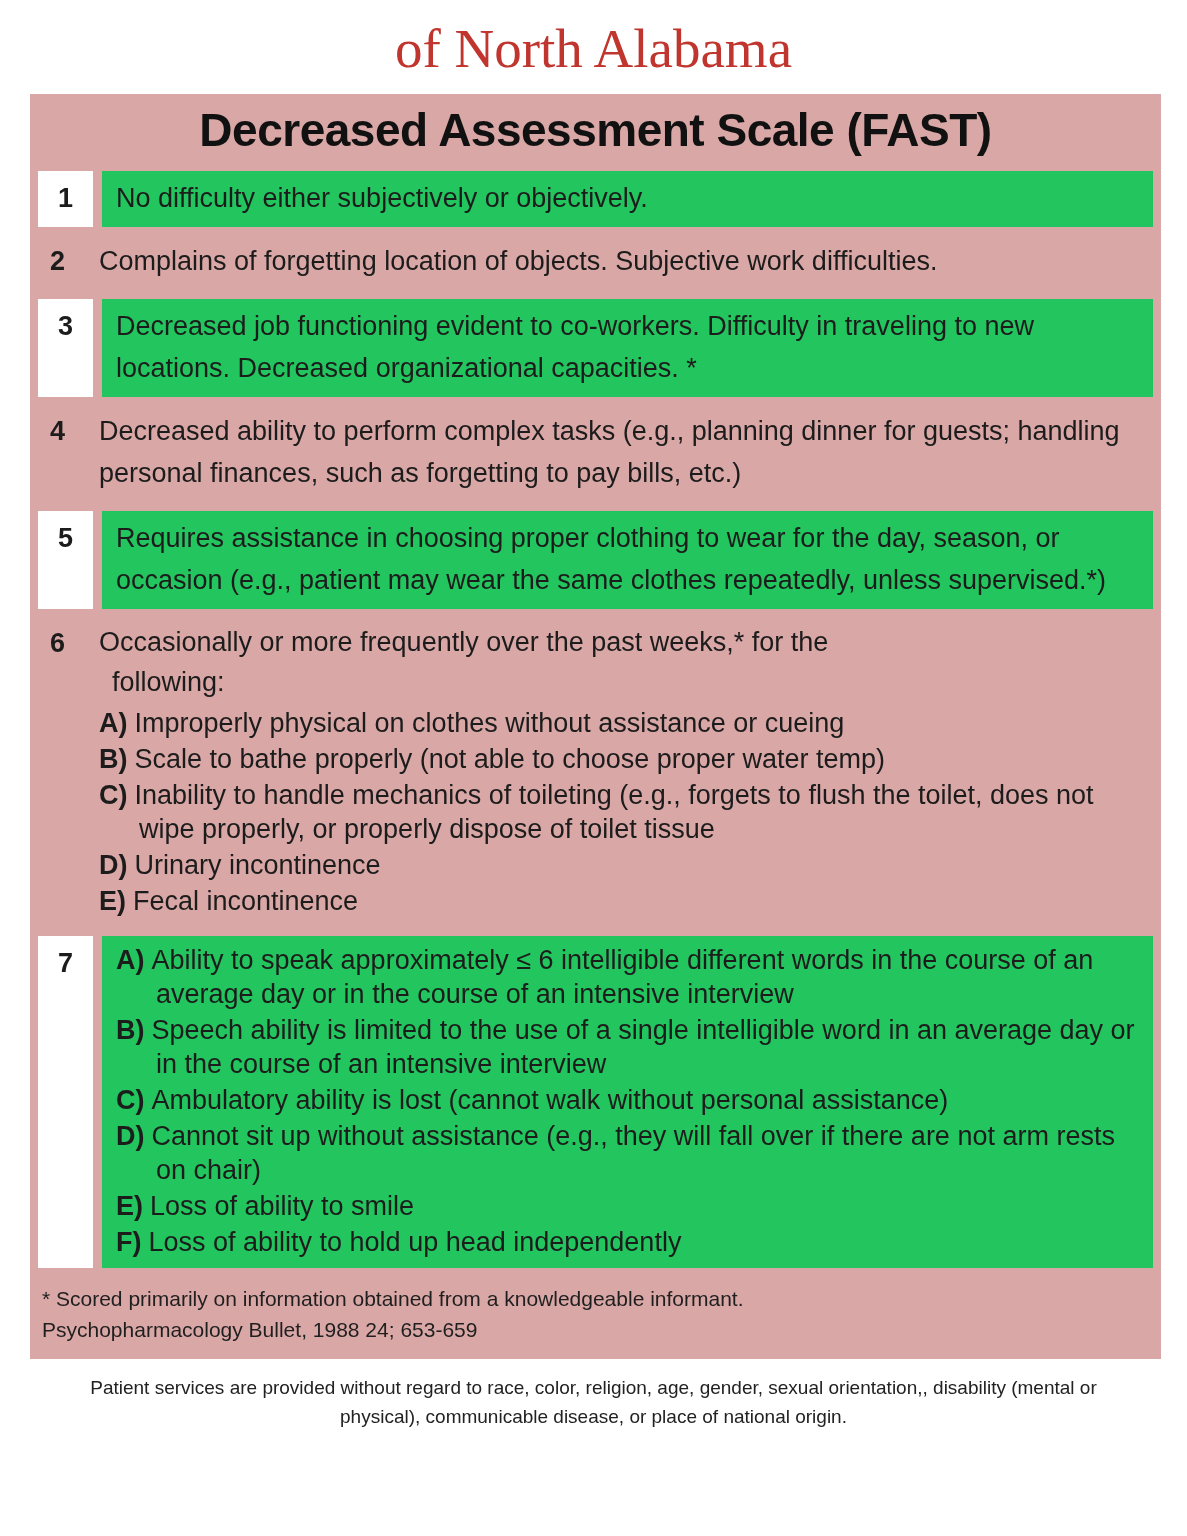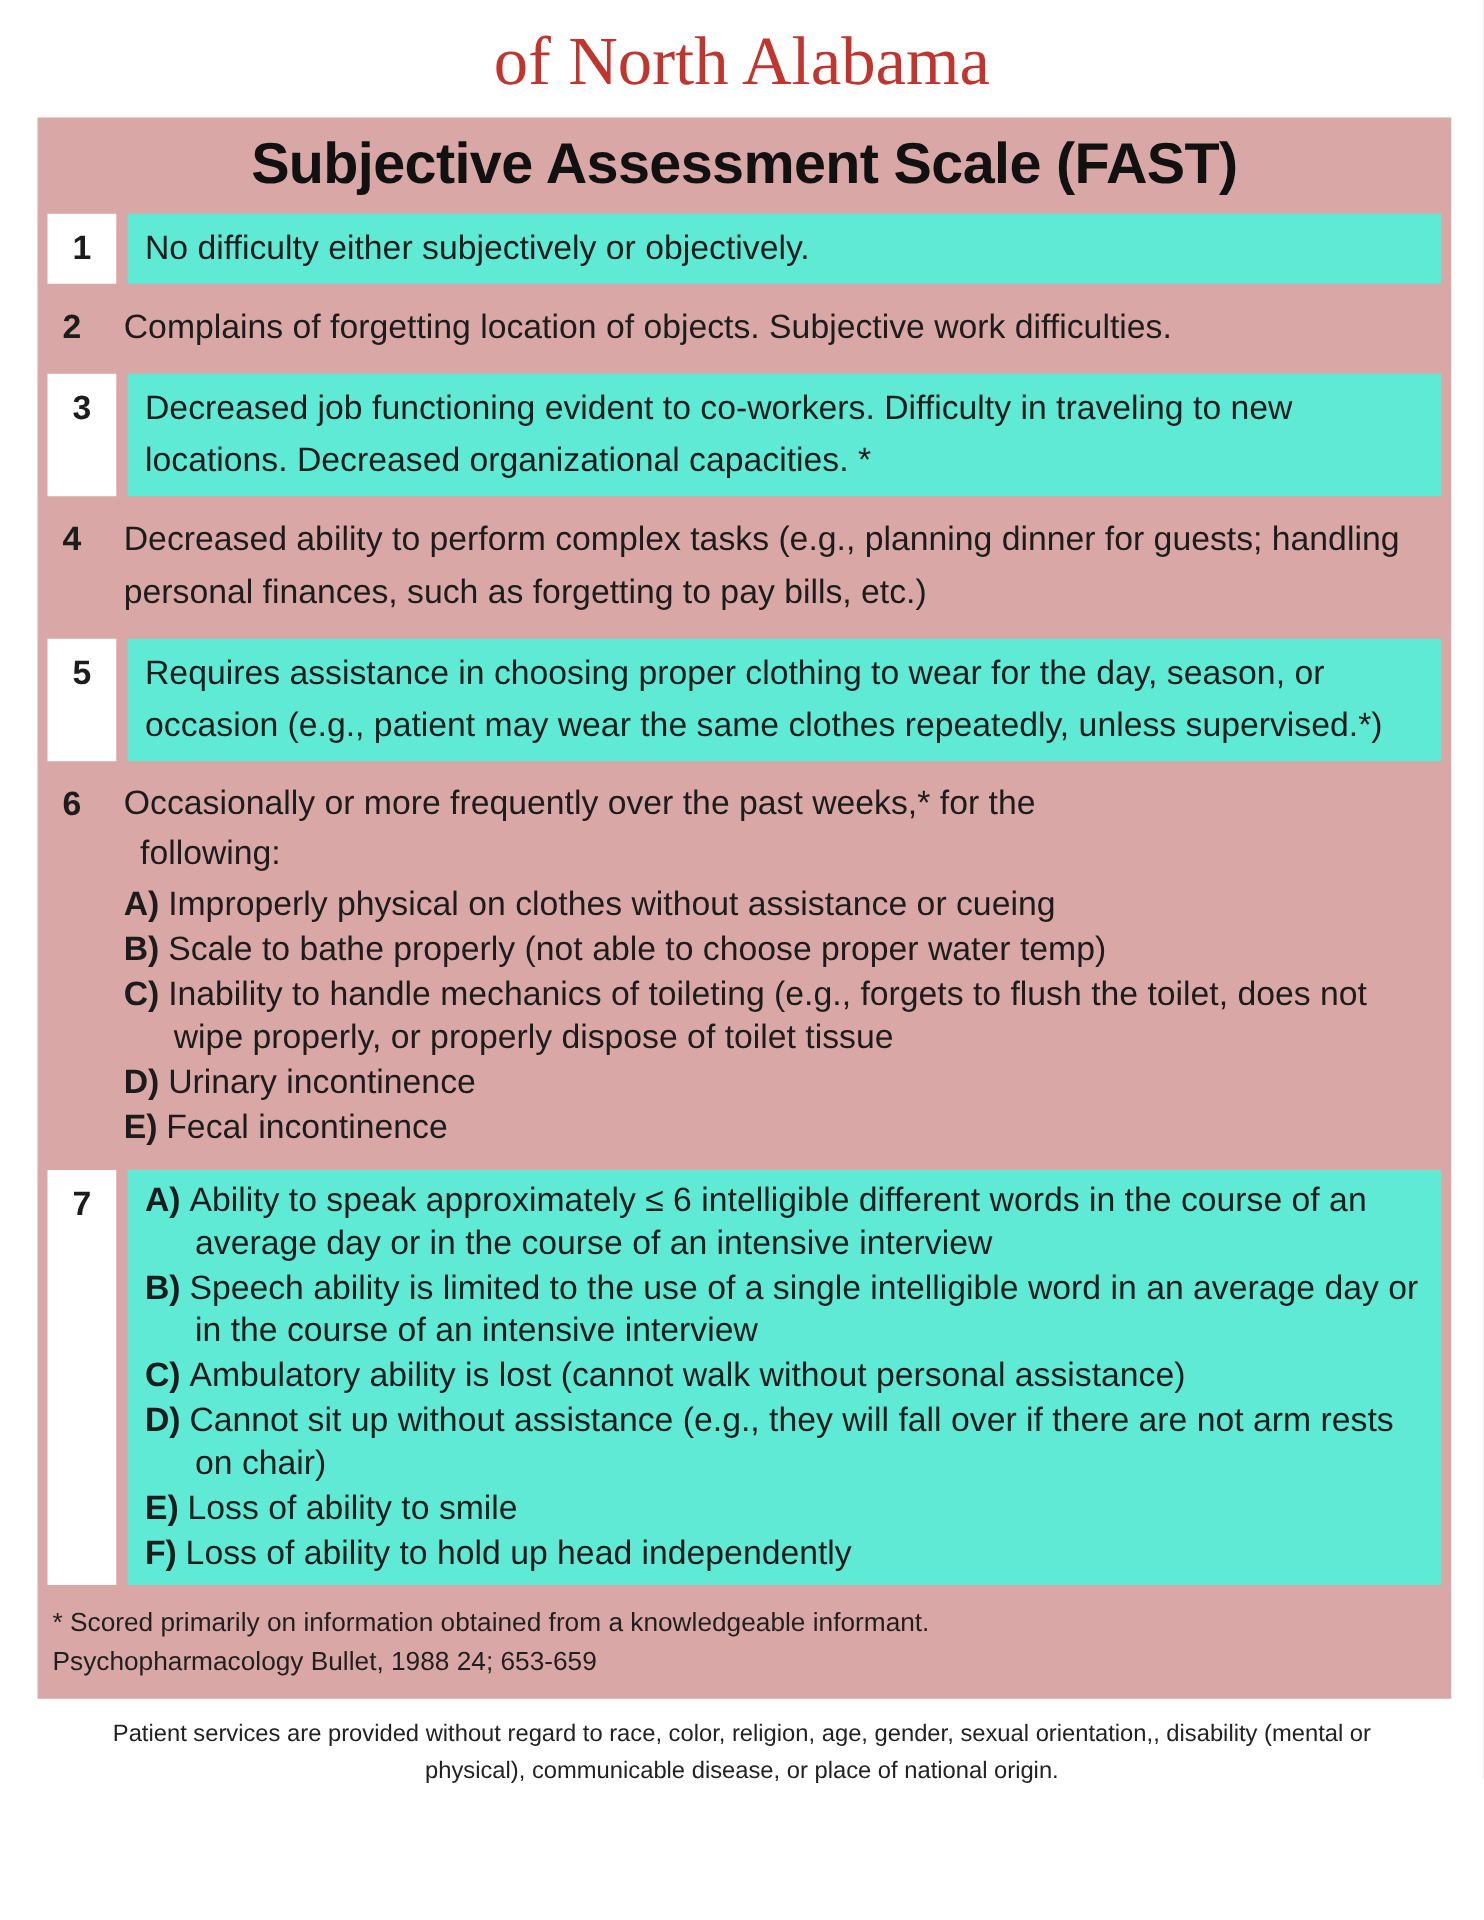--- a/index.html
+++ b/index.html
@@ -40,21 +40,21 @@
     font-size:46px; line-height:50px; padding:11px 0 11px; margin:0;
     letter-spacing:-0.5px;
   }
   .row{ display:flex; align-items:stretch; }
   .num{
     flex:0 0 55px; text-align:center;
     font-weight:bold; font-size:27px; line-height:42px; padding-top:6px;
   }
   .txt{ flex:1; font-size:27px; line-height:42px; padding:6px 12px 8px 14px; }
   .row.white .num{ background:#ffffff; margin:5px 0 5px 8px; }
-  .row.white .txt{ background:#5eead4; margin:5px 8px 5px 9px; }
+  .row.white .txt{ background:#22c55e; margin:5px 8px 5px 9px; }
   .row.pink{ padding:2px 0 4px; }
   .intro{ line-height:40px; padding-bottom:3px; }
   .intro .l2{ padding-left:13px; }
   .item{ line-height:34px; padding:1px 0 1px 40px; text-indent:-40px; }
   .item b{ margin-right:7px; font-size:27px; }
   .footnote{ font-size:21px; line-height:31px; padding:10px 20px 14px 12px; color:#1f1f1f; }
   
   .disclaimer{
     width:1030px; margin:14px auto 0; text-align:center;
     font-size:19px; line-height:29px; color:#222222;
@@ -63,21 +63,21 @@
 </head>
 <body>
 
 <div class="page">
 
   <header class="logo">
     <div class="logo-sub">of North Alabama</div>
   </header>
 
   <section class="fast">
-    <h1 class="t-title">Subjective Assessment Scale (FAST)</h1>
+    <h1 class="t-title">Decreased Assessment Scale (FAST)</h1>
 
     <div class="row white">
       <div class="num">1</div>
       <div class="txt">No difficulty either subjectively or objectively.</div>
     </div>
 
     <div class="row pink">
       <div class="num">2</div>
       <div class="txt">Complains of forgetting location of objects. Subjective work difficulties.</div>
     </div>

